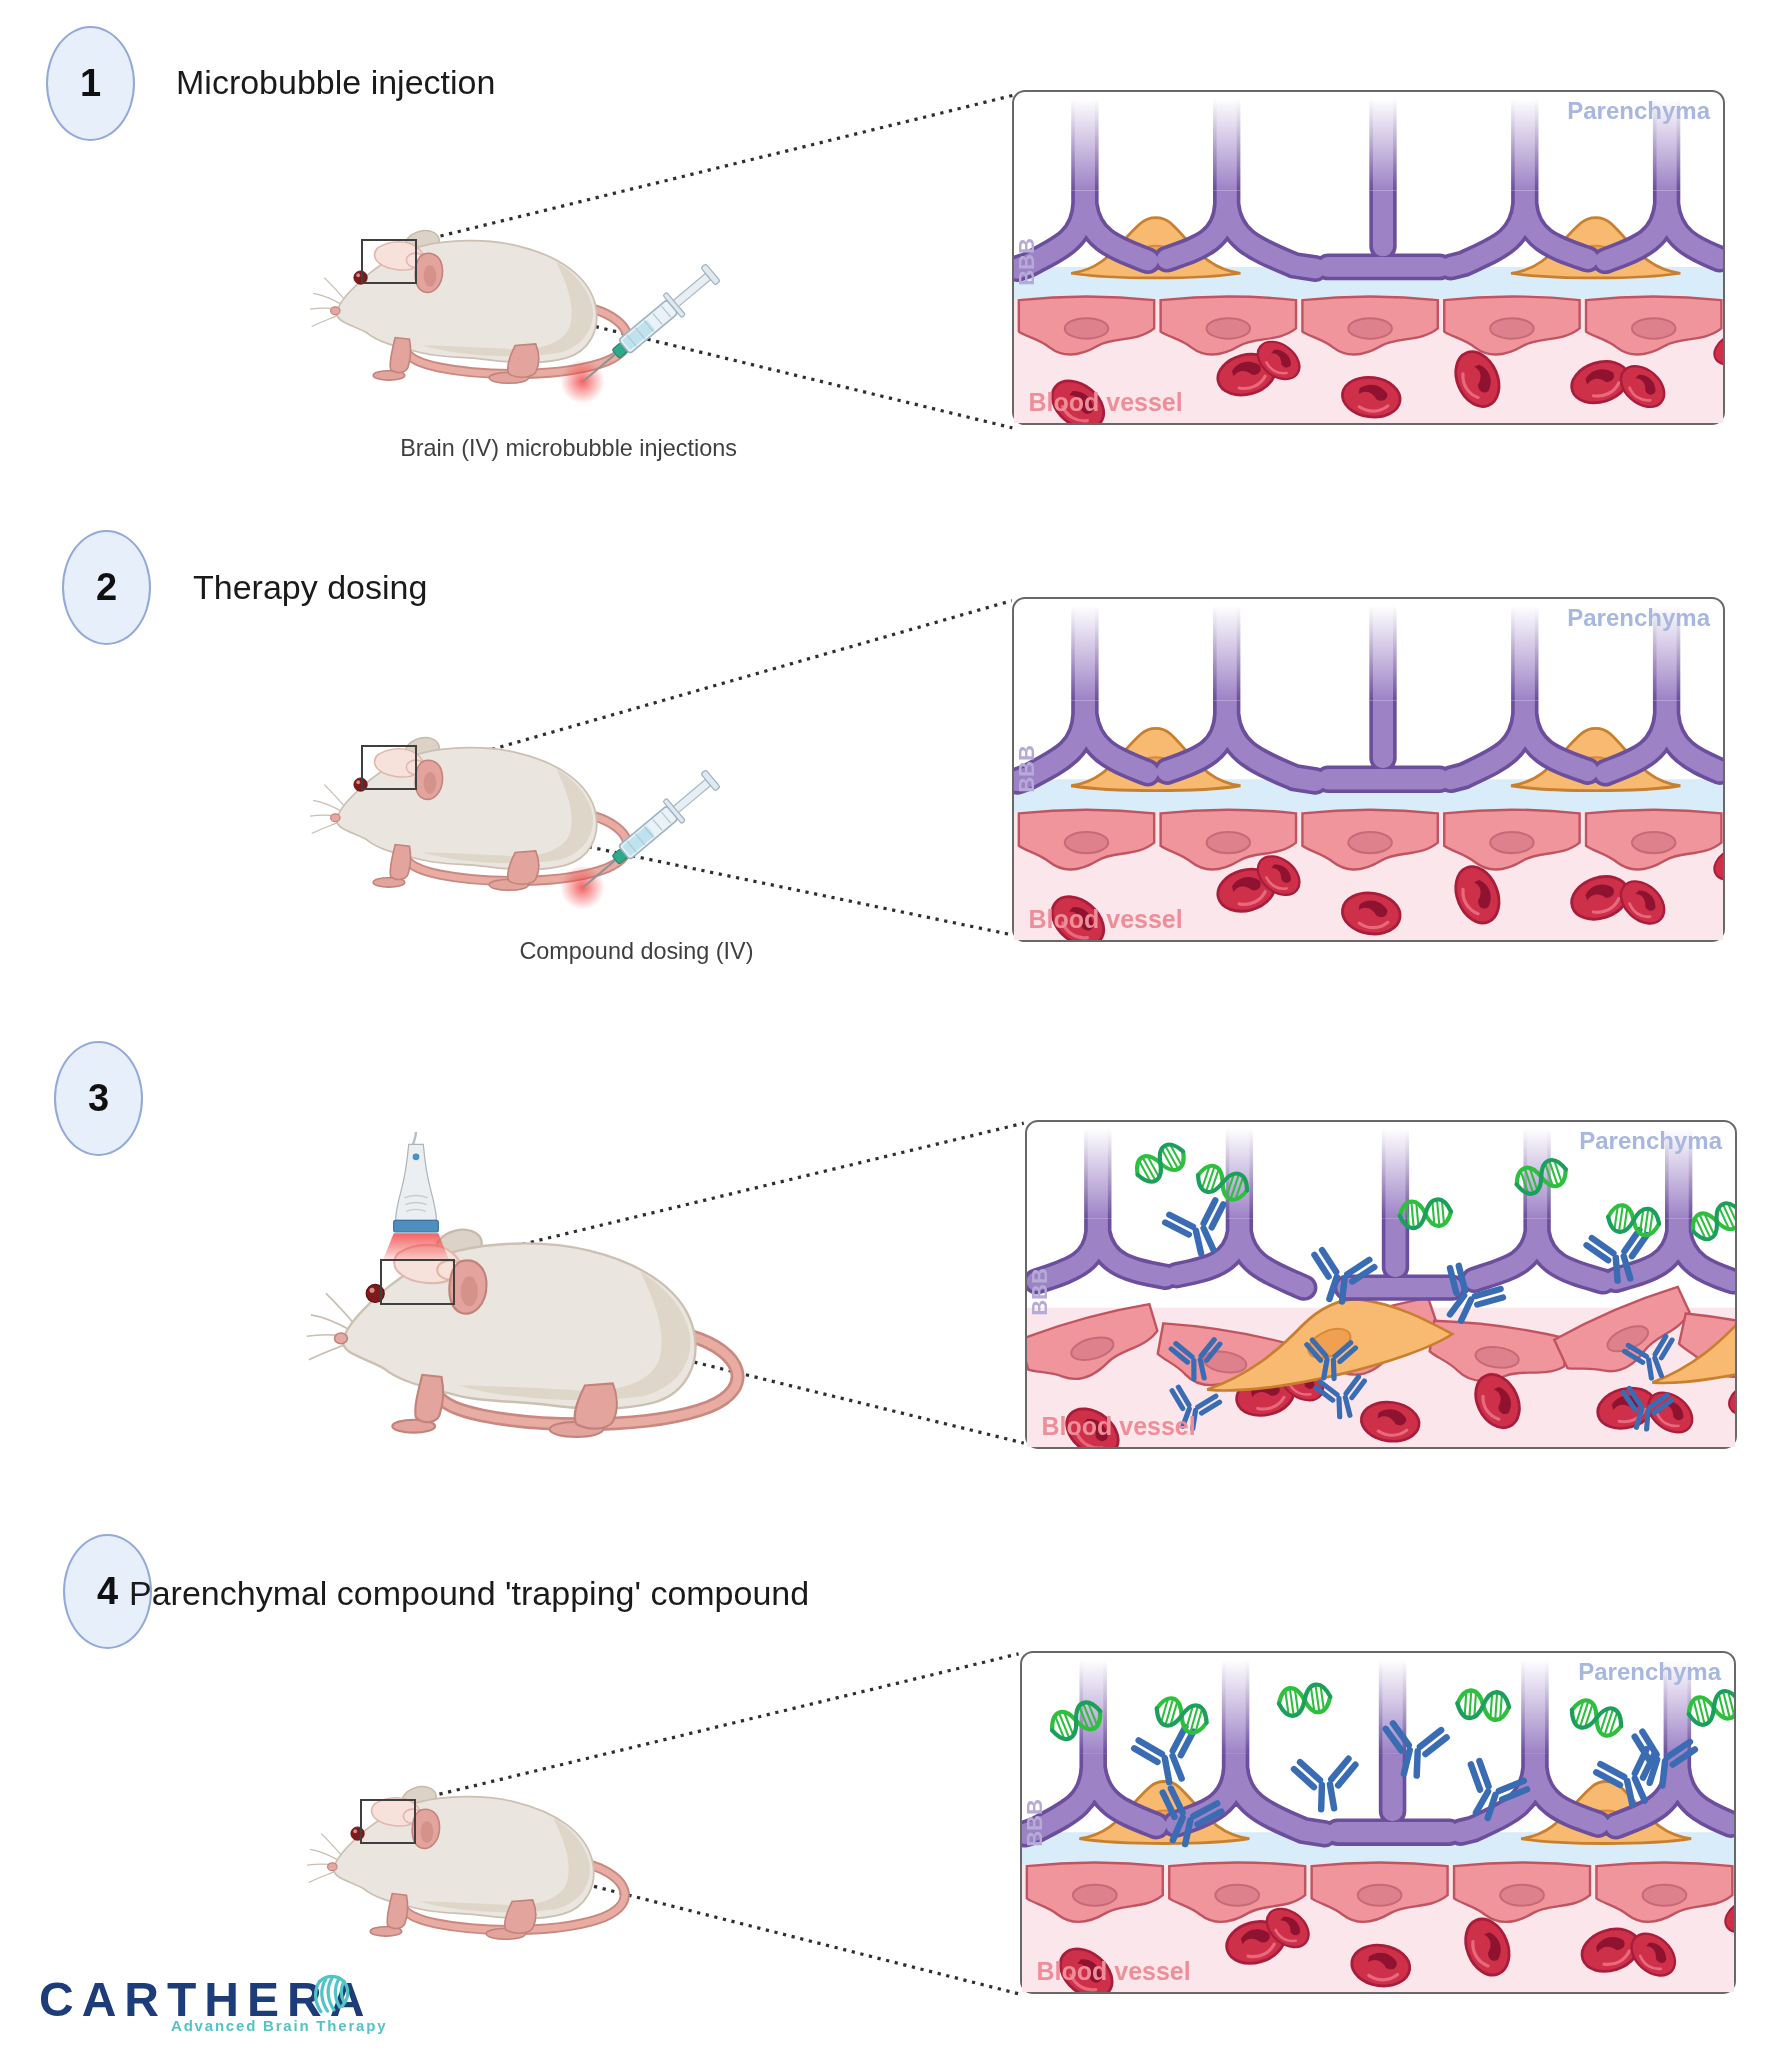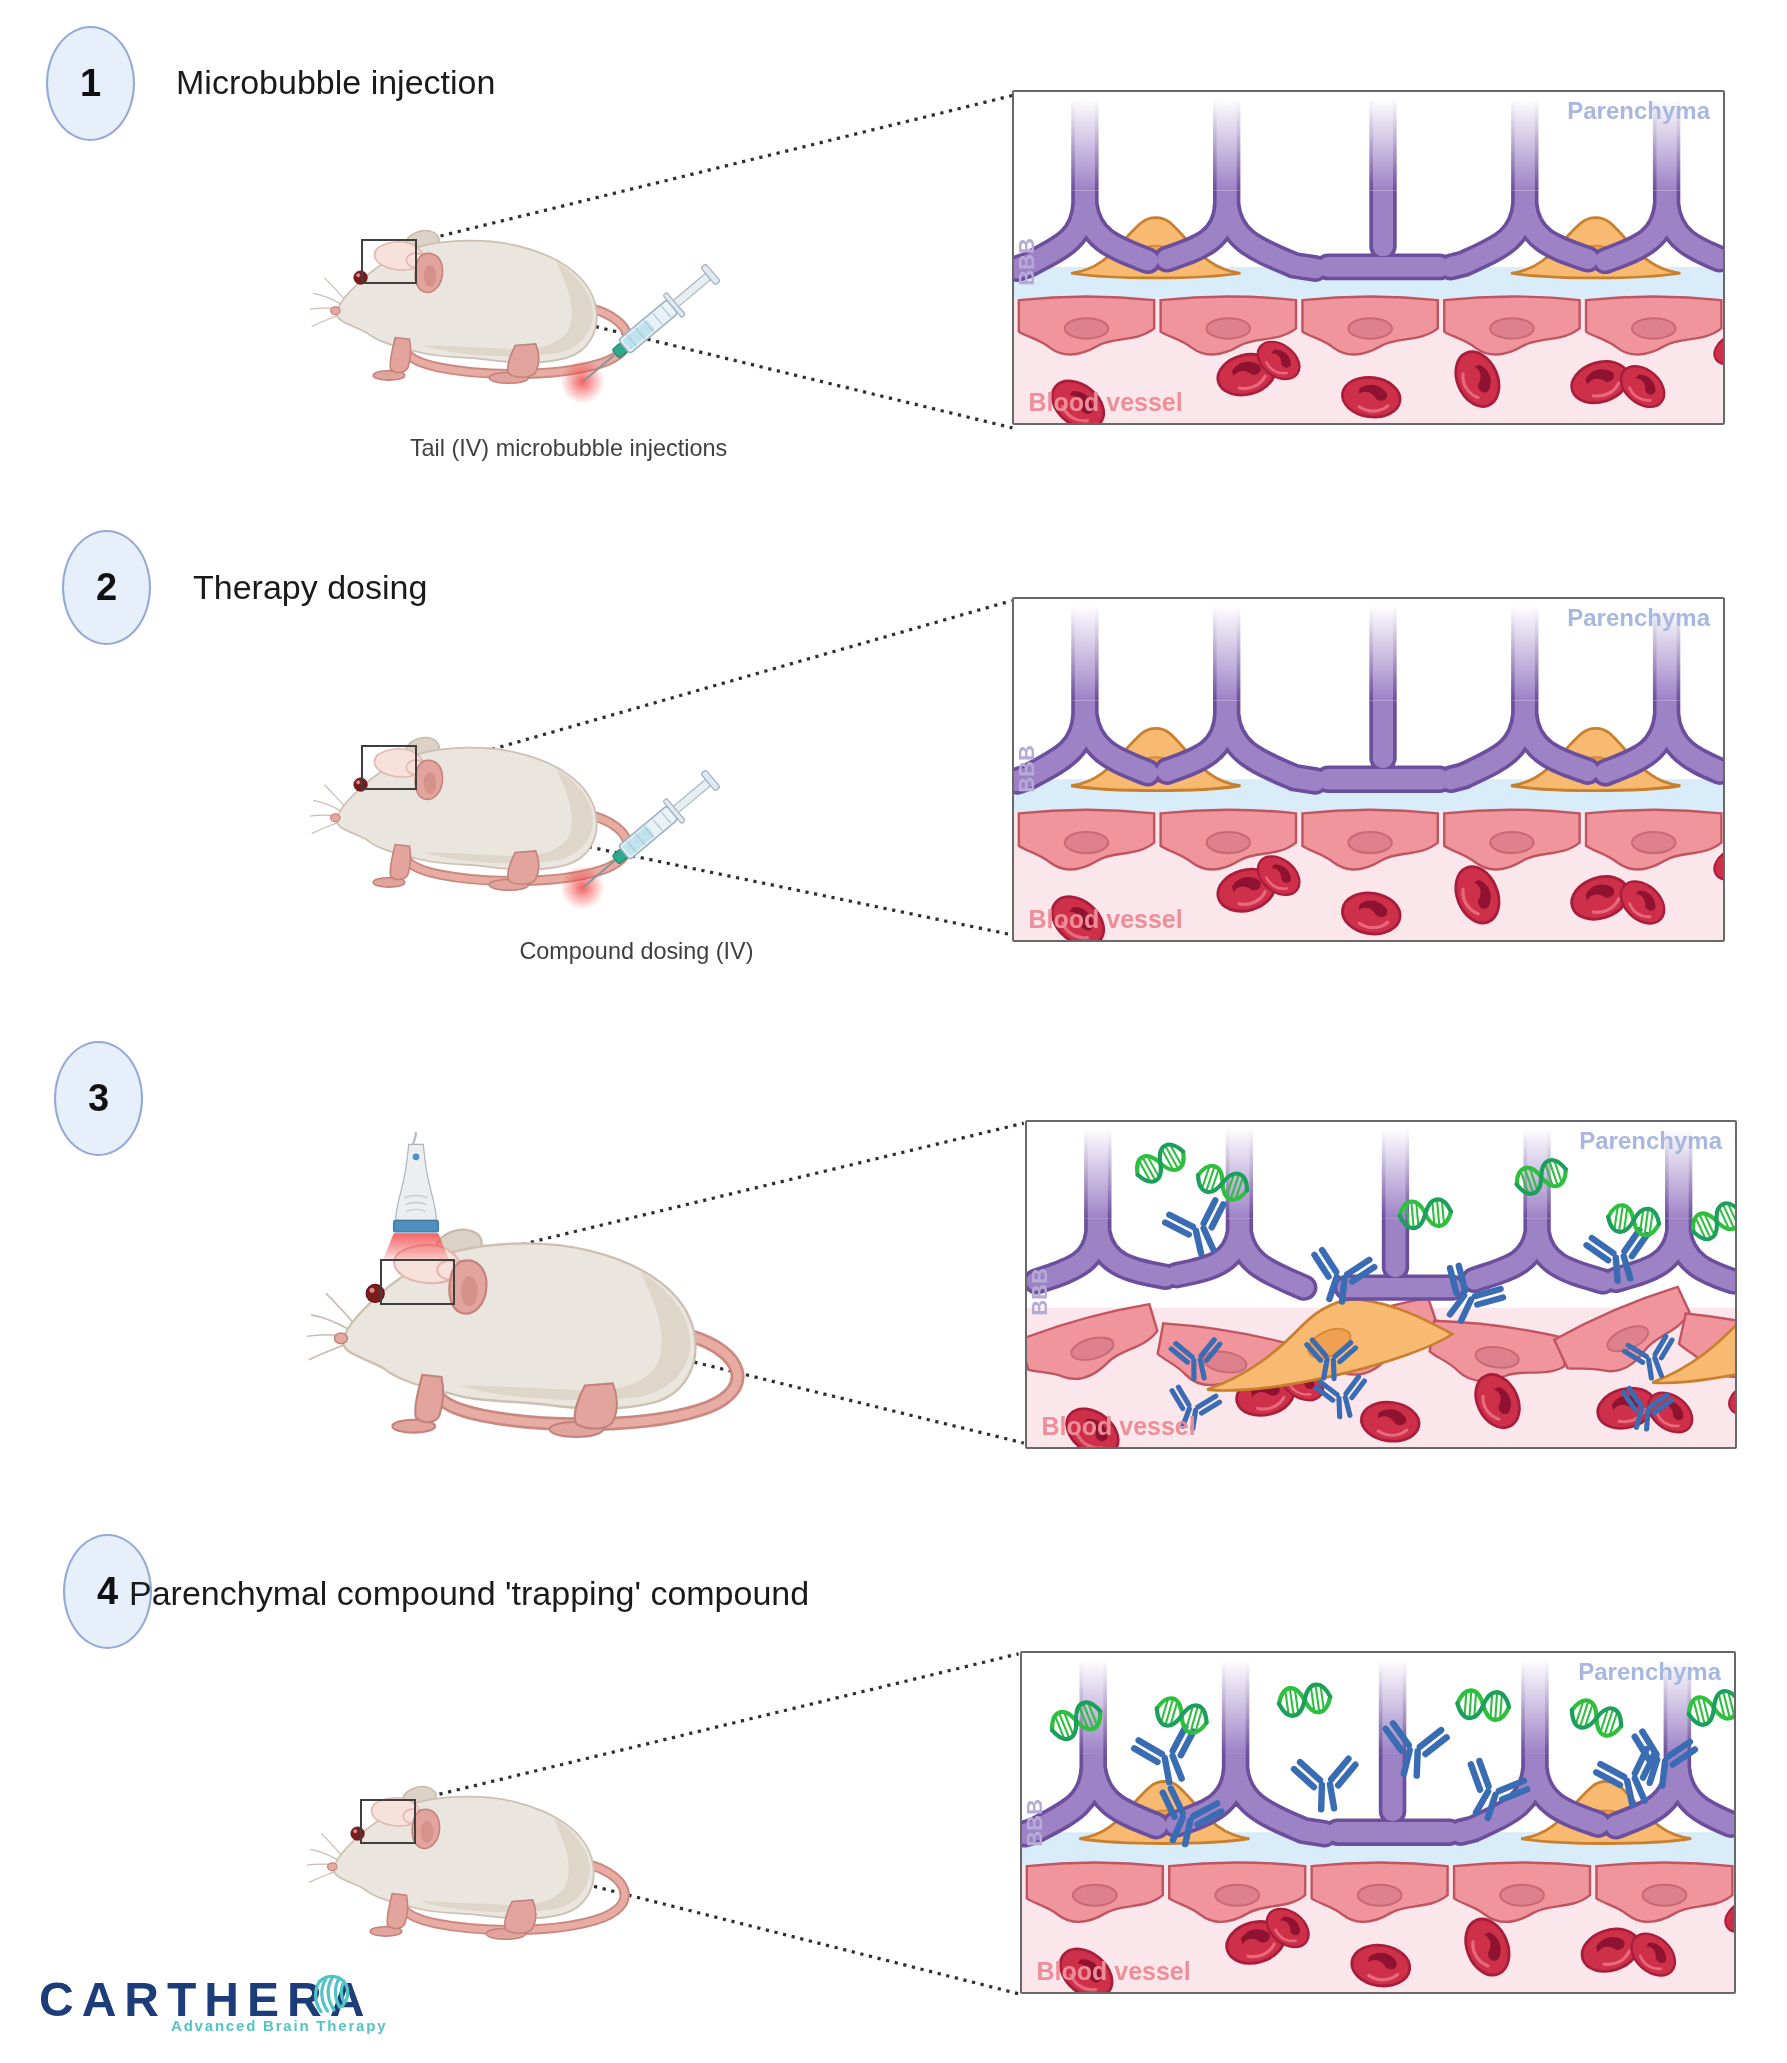--- a/index.html
+++ b/index.html
@@ -8,21 +8,21 @@
   
   .badge{position:absolute;width:85px;height:111px;border-radius:50%;
          background:#E7EFFA;border:2.8px solid #92A9D9;display:flex;align-items:center;justify-content:center;}
   .badge span{font-size:38px;font-weight:700;color:#101010;}
   .title{position:absolute;font-size:34px;font-weight:400;color:#1A1A1A;white-space:nowrap;}
   .caption{position:absolute;font-size:23.4px;color:#3F3F3F;text-align:center;white-space:nowrap;}
   
   svg.conn{position:absolute;overflow:visible;}
   svg.conn line{stroke:#2F2F2F;stroke-width:4;stroke-dasharray:4 7;}
   
-  .panel{position:absolute;background:#fff;border:2.4px solid #686868;border-radius:2px;}
+  .panel{position:absolute;background:#fff;border:2.4px solid #686868;border-radius:13px;}
   .panel svg.art{position:absolute;left:0;top:0;width:100%;height:100%;}
   .lbl-par{position:absolute;right:13px;top:4.8px;font-size:24px;font-weight:700;color:#A7B7DF;}
   .lbl-bbb{position:absolute;left:-11.3px;top:157px;font-size:22px;font-weight:700;color:#B5ABD6;
            transform:rotate(-90deg);}
   .lbl-ves{position:absolute;left:14.5px;bottom:6.4px;font-size:25px;font-weight:700;color:#EE8E99;}
   .head-box{position:absolute;border:2px solid #3F3F3F;background:transparent;}
   .glow{position:absolute;width:45px;height:45px;border-radius:50%;
         background:radial-gradient(circle,rgba(240,60,60,.8) 0%,rgba(240,60,60,0) 70%);}
   
   .wordmark{position:absolute;font-size:48px;font-weight:700;letter-spacing:8px;color:#1C3D7A;}
@@ -265,21 +265,21 @@
   <svg class="mouse-svg" style="left:329px;top:227px" width="284" height="158" viewBox="0 0 360 200">
     <use href="#sym-mouse"></use>
   </svg>
   <div class="glow" style="left:560px;top:359px"></div>
   <svg class="syr-svg" style="left:563px;top:212px" width="202" height="173" viewBox="0 0 250 215">
     <g transform="translate(25,210) rotate(-40) translate(0,-28)">
         <use href="#sym-syringe" width="220" height="56"></use>
       </g>
   </svg>
   <div class="head-box" style="left:361px;top:239px;width:52px;height:41px"></div>
-  <div class="caption" style="left:367px;top:435px;width:403px">Tail (IV) microbubble injections</div>
+  <div class="caption" style="left:367px;top:435px;width:403px">Brain (IV) microbubble injections</div>
 
   <div class="panel" style="left:1012px;top:90px;width:709px;height:331px">
     <svg class="art" viewBox="0 0 880 420" preserveAspectRatio="none">
       <use href="#sym-panel-intact"></use>
     </svg>
     <div class="lbl-par">Parenchyma</div>
     <div class="lbl-bbb">BBB</div>
     <div class="lbl-ves">Blood vessel</div>
   </div>
 

